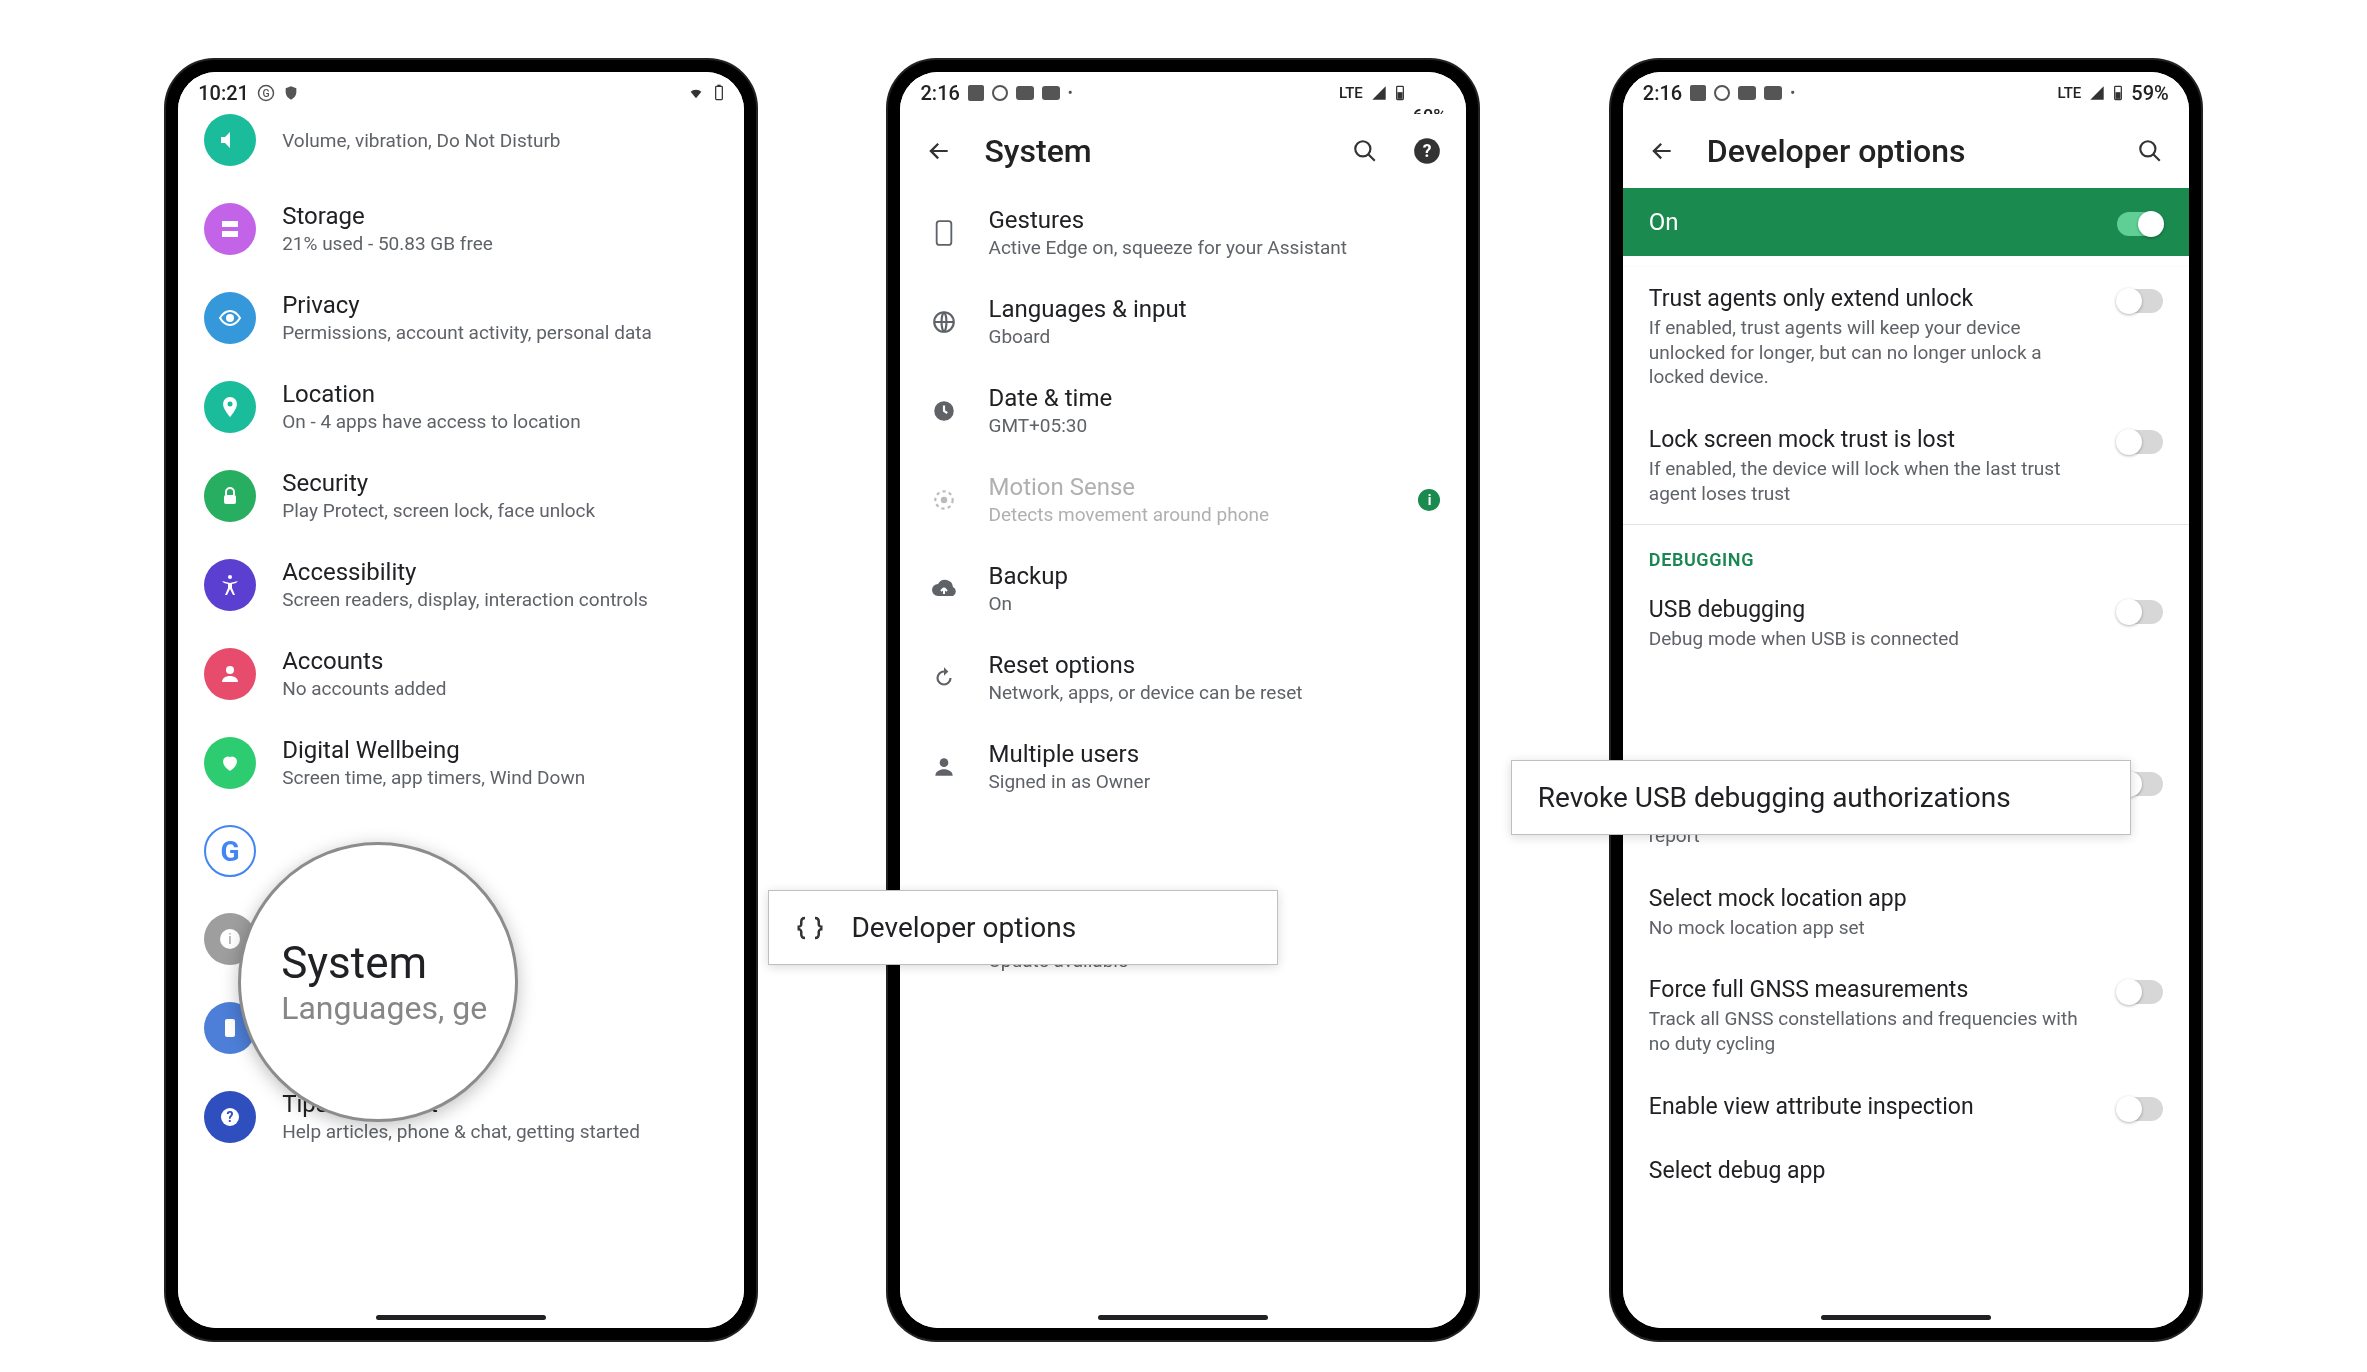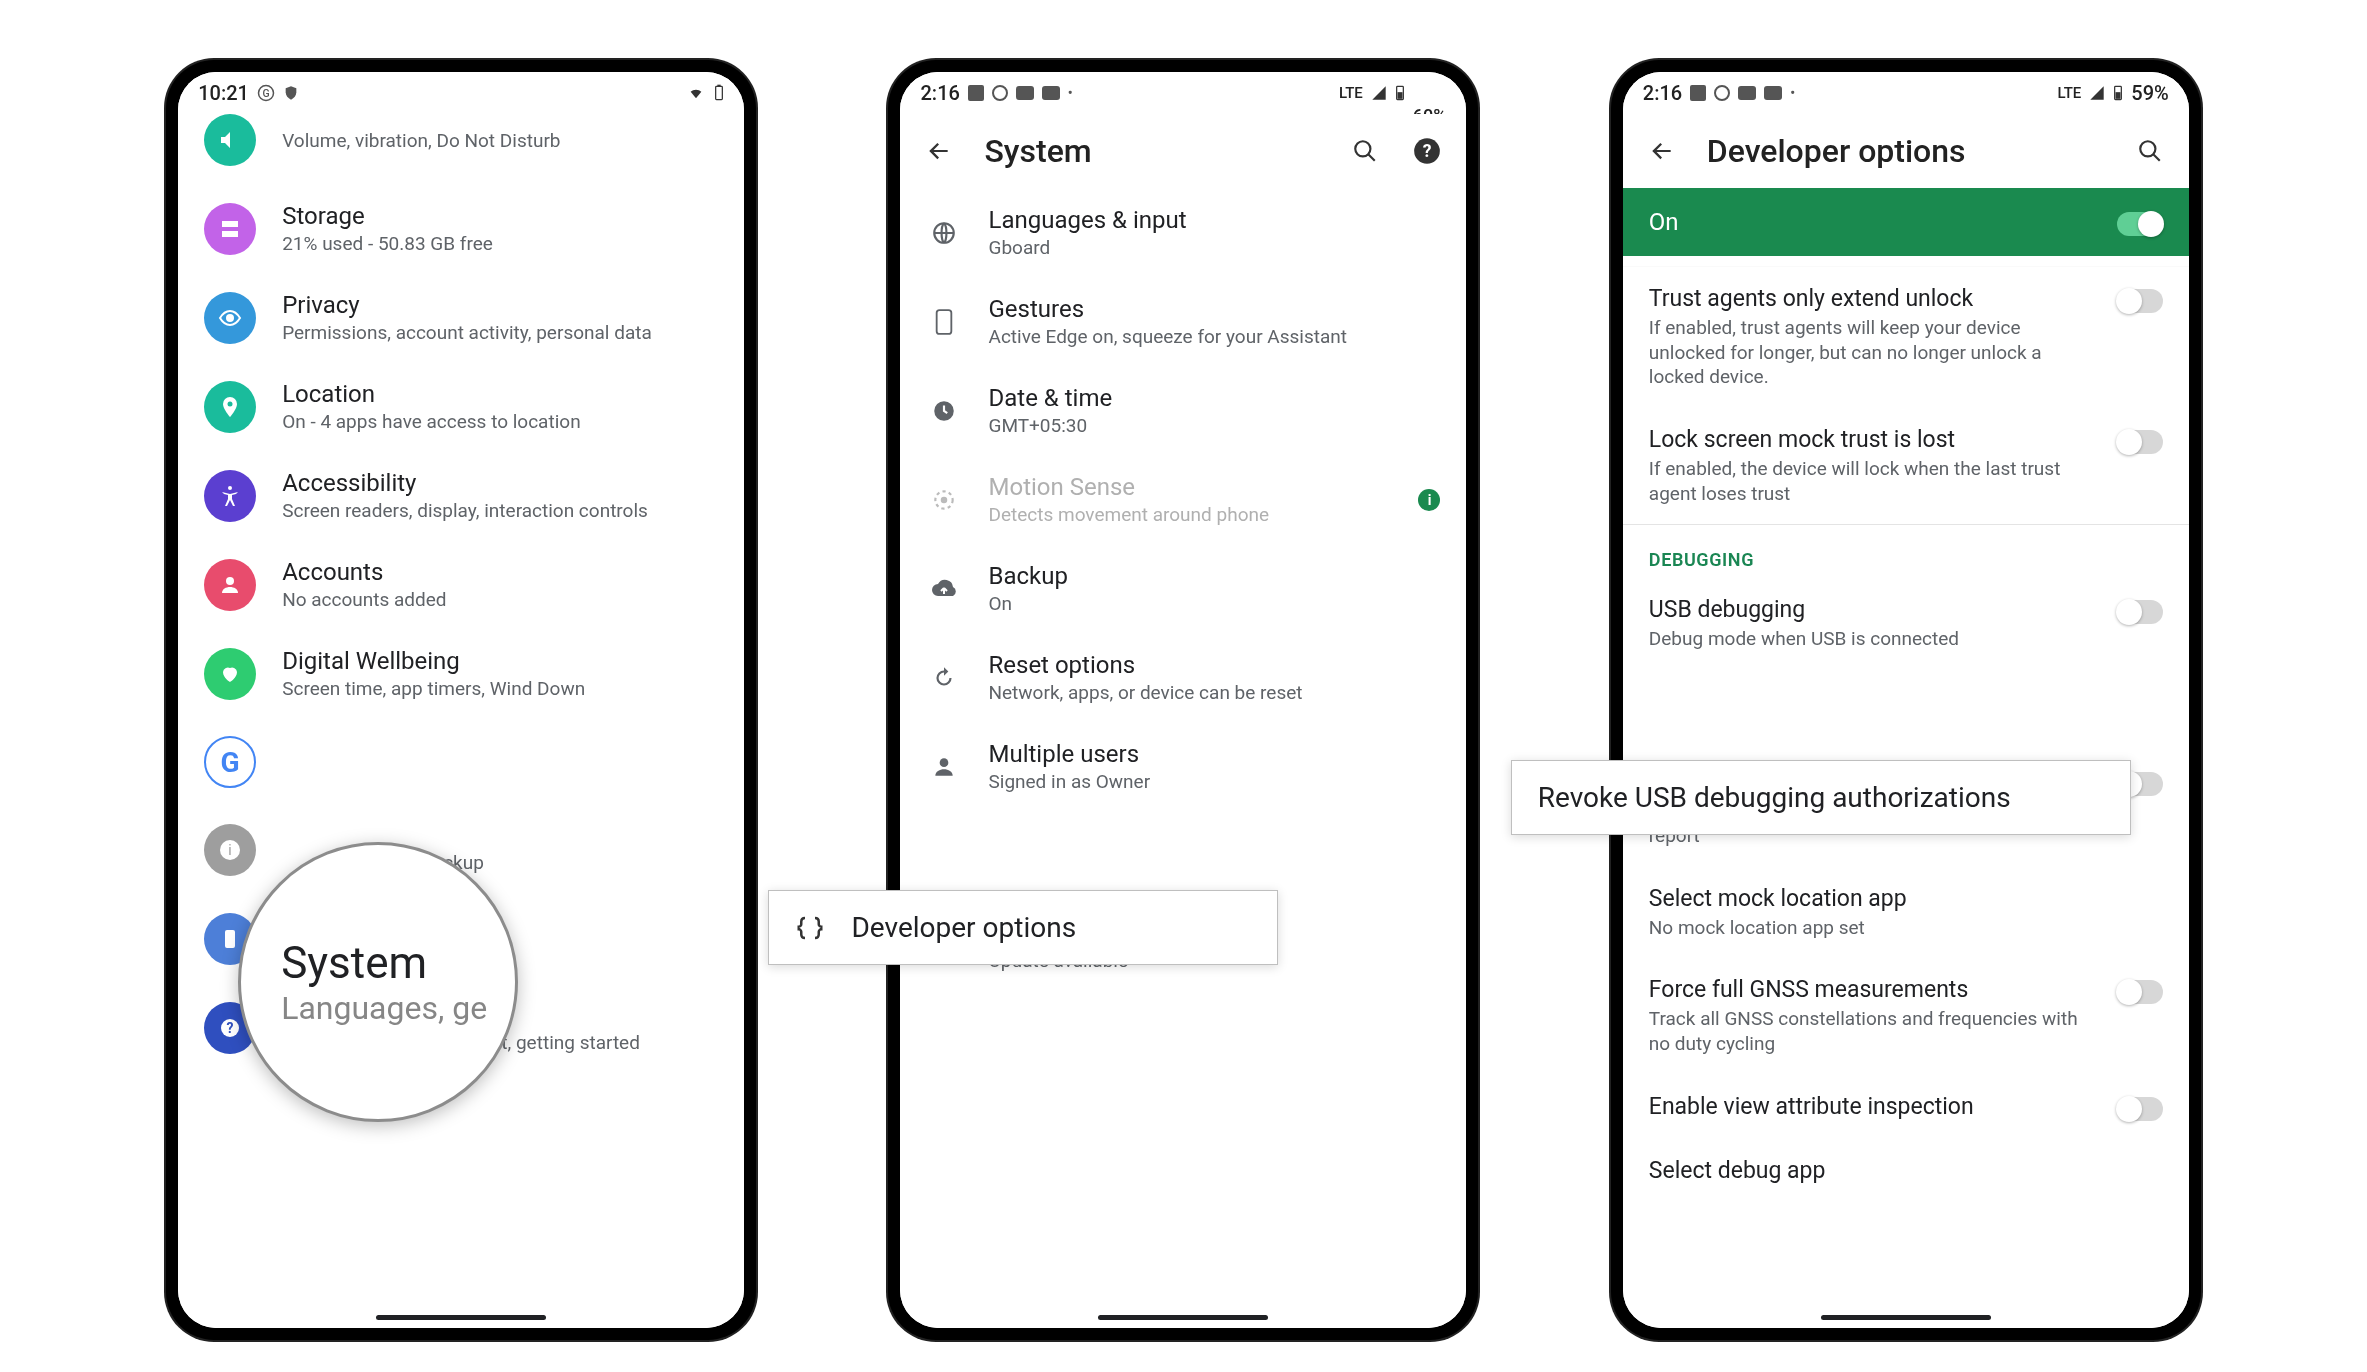--- a/index.html
+++ b/index.html
@@ -225,20 +225,32 @@
               <path d="M12 2a7 7 0 017 7c0 5-7 13-7 13S5 14 5 9a7 7 0 017-7z" fill="#fff"></path>
               <circle cx="12" cy="9" r="2.5" fill="#1abc9c"></circle>
             </svg>
           </div>
         <div class="text">
           <span class="title-text">Location</span>
           <span class="sub-text">On - 4 apps have access to location</span>
         </div>
       </div>
       <div class="row">
+        <div class="icon-circle" style="background:#27ae60;">
+            <svg width="24" height="24" viewBox="0 0 24 24">
+              <rect x="6" y="11" width="12" height="9" rx="2" fill="#fff"></rect>
+              <path d="M8 11V8a4 4 0 118 0v3" fill="none" stroke="#fff" stroke-width="2"></path>
+            </svg>
+          </div>
+        <div class="text">
+          <span class="title-text">Security</span>
+          <span class="sub-text">Play Protect, screen lock, face unlock</span>
+        </div>
+      </div>
+      <div class="row">
         <div class="icon-circle" style="background:#5b3fd0;">
             <svg width="24" height="24" viewBox="0 0 24 24">
               <circle cx="12" cy="4" r="2" fill="#fff"></circle>
               <path d="M4 8l8 2 8-2-2 2-4 1v4l3 7h-2l-3-6-3 6H7l3-7v-4l-4-1-2-2z" fill="#fff"></path>
             </svg>
           </div>
         <div class="text">
           <span class="title-text">Accessibility</span>
           <span class="sub-text">Screen readers, display, interaction controls</span>
         </div>
@@ -364,39 +376,39 @@
       <div class="icon-btn">
         <svg width="28" height="28" viewBox="0 0 24 24">
             <circle cx="12" cy="12" r="11" fill="#333"></circle>
             <text x="12" y="17" text-anchor="middle" fill="#fff" font-size="15" font-weight="700">?</text>
           </svg>
       </div>
     </div>
     <div class="content">
       <div class="row">
         <div class="row-icon">
+            <svg width="22" height="28" viewBox="0 0 24 30">
+              <rect x="4" y="2" width="16" height="26" rx="3" fill="none" stroke="#5f6368" stroke-width="2"></rect>
+            </svg>
+          </div>
+        <div class="text">
+          <span class="title-text">Gestures</span>
+          <span class="sub-text">Active Edge on, squeeze for your Assistant</span>
+        </div>
+      </div>
+      <div class="row">
+        <div class="row-icon">
             <svg width="26" height="26" viewBox="0 0 24 24">
               <circle cx="12" cy="12" r="9" fill="none" stroke="#5f6368" stroke-width="2"></circle>
               <path d="M3 12h18M12 3c3 3 3 15 0 18M12 3c-3 3-3 15 0 18" fill="none" stroke="#5f6368" stroke-width="2"></path>
             </svg>
           </div>
         <div class="text">
           <span class="title-text">Languages &amp; input</span>
           <span class="sub-text">Gboard</span>
-        </div>
-      </div>
-      <div class="row">
-        <div class="row-icon">
-            <svg width="22" height="28" viewBox="0 0 24 30">
-              <rect x="4" y="2" width="16" height="26" rx="3" fill="none" stroke="#5f6368" stroke-width="2"></rect>
-            </svg>
-          </div>
-        <div class="text">
-          <span class="title-text">Gestures</span>
-          <span class="sub-text">Active Edge on, squeeze for your Assistant</span>
         </div>
       </div>
       <div class="row">
         <div class="row-icon">
             <svg width="26" height="26" viewBox="0 0 24 24">
               <circle cx="12" cy="12" r="9" fill="#5f6368"></circle>
               <path d="M12 7v5l3 2" stroke="#fff" stroke-width="2" fill="none"></path>
             </svg>
           </div>
         <div class="text">

